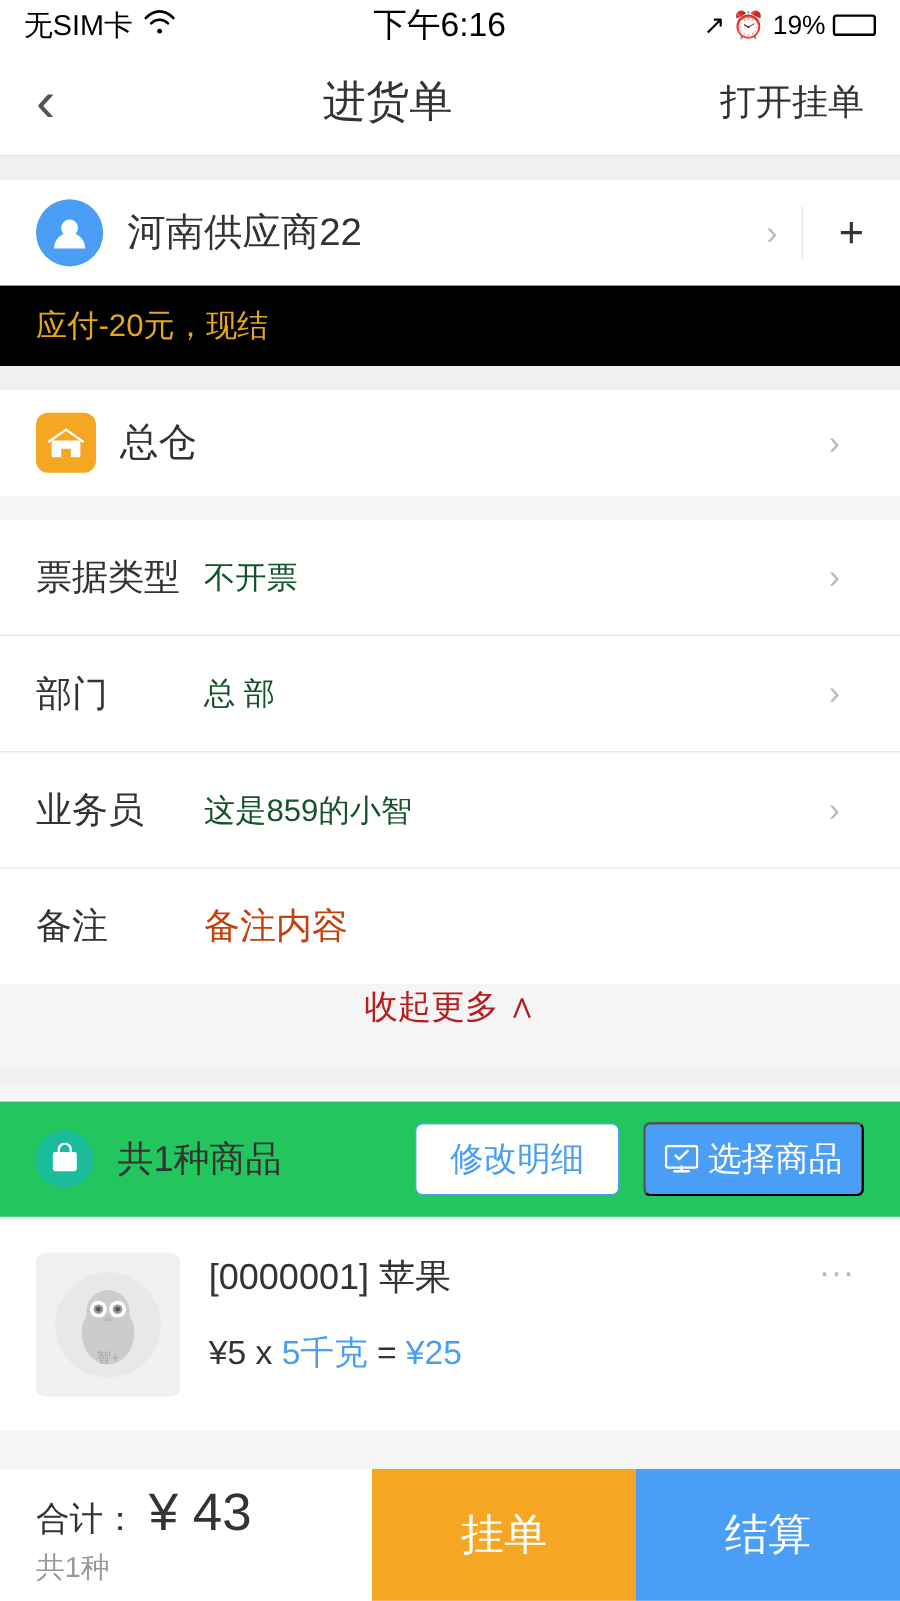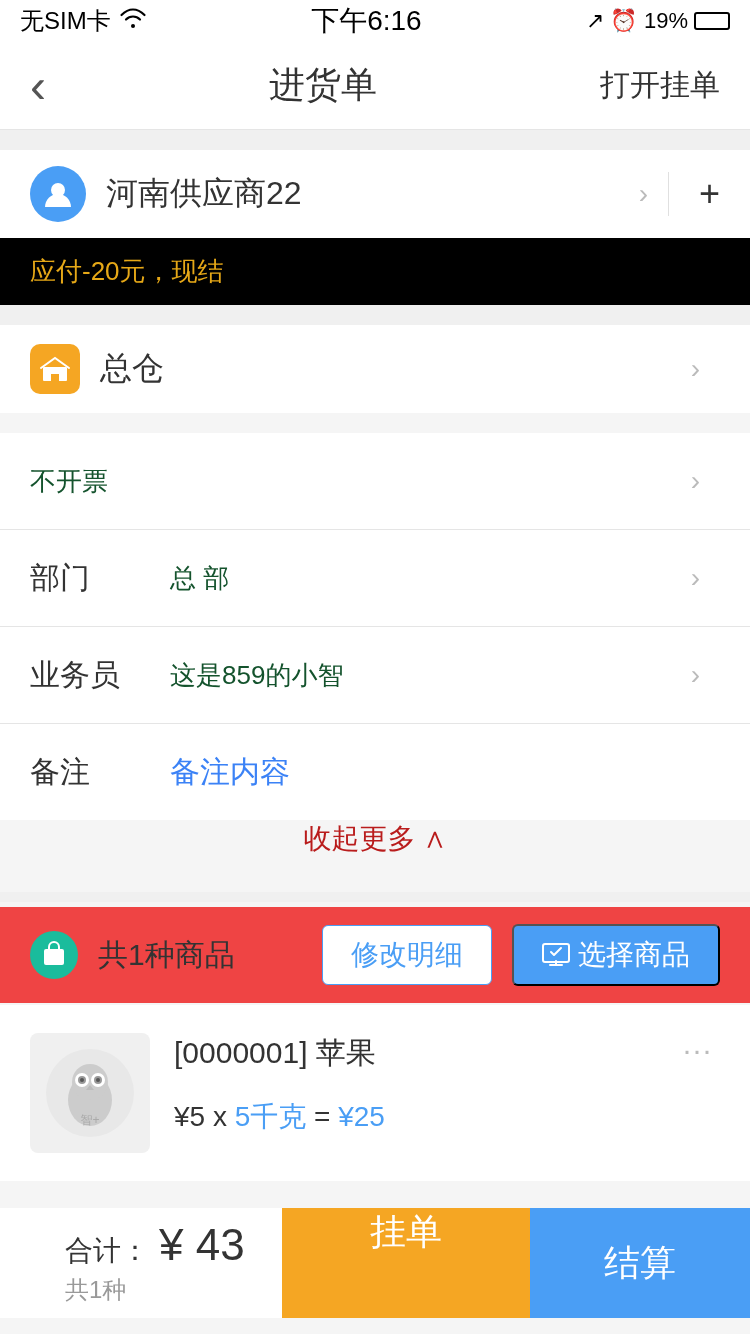--- a/index.html
+++ b/index.html
@@ -168,39 +168,39 @@
       flex-shrink: 0;
     }
     .form-value {
       flex: 1;
       font-size: 26px;
       color: #14532d;
     }
     .form-placeholder {
       flex: 1;
       font-size: 30px;
-      color: #3b82f6;
+      color: #c2410c;
     }
 
     
     .collapse-bar {
       background: #f5f5f5;
       height: 72px;
       display: flex;
       align-items: flex-start;
       justify-content: center;
       font-size: 28px;
       color: #b91c1c;
       cursor: pointer;
     }
 
     
     .product-header {
-      background: #ef4444;
-      margin-top: 5px;
+      background: #22c55e;
+      margin-top: 16px;
       display: flex;
       align-items: center;
       padding: 0 30px;
       height: 96px;
     }
     .product-header-icon {
       width: 48px; height: 48px;
       border-radius: 50%;
       background: #1abc9c;
       display: flex; align-items: center; justify-content: center;
@@ -217,21 +217,21 @@
       border-radius: 6px;
       padding: 10px 28px;
       font-size: 28px;
       color: #4a9ef5;
       background: #fff;
       margin-right: 20px;
       cursor: pointer;
     }
     .btn-select {
       border-radius: 6px;
-      padding: 10px 28px;
+      padding: 10px 16px;
       font-size: 28px;
       color: #fff;
       background: #4a9ef5;
       cursor: pointer;
       display: flex;
       align-items: center;
       gap: 8px;
     }
 
     
@@ -272,50 +272,49 @@
     .more-btn {
       color: #bbb;
       font-size: 30px;
       cursor: pointer;
       padding: 0 8px;
     }
 
     
     .bottom-bar {
       position: fixed;
-      bottom: 16px;
+      bottom: 0;
       left: 0;
       width: 750px;
       height: 110px;
       display: flex;
       background: #fff;
-      padding-left: 35px;
     }
     .bottom-total {
       flex: 1;
       display: flex;
       flex-direction: column;
       justify-content: center;
       padding-left: 30px;
     }
     .total-row {
       display: flex;
       align-items: baseline;
       gap: 10px;
     }
     .total-label { font-size: 28px; color: #333; }
     .total-amount { font-size: 44px; color: #333; font-weight: 500; }
     .total-sub { font-size: 24px; color: #999; margin-top: 4px; }
     .btn-hang {
-      width: 248px;
+      width: 220px;
       background: #f5a623;
       color: #fff;
       font-size: 36px;
       display: flex;
-      align-items: flex-start;
+      align-items: center;
       justify-content: center;
       cursor: pointer;
     }
     .btn-checkout {
       width: 220px;
       background: #4a9ef5;
       color: #fff;
       font-size: 36px;
       display: flex;
       align-items: center;
@@ -381,20 +380,21 @@
       <rect x="11" y="20" width="8" height="7" fill="#f5a623"></rect>
     </svg>
   </div>
   <span class="warehouse-name">总仓</span>
   <span class="chevron-right">›</span>
 </div>
 
 <div class="form-section">
 
   <div class="form-row">
+    <span class="form-label">票据类型</span>
     <span class="form-value">不开票</span>
     <span class="chevron-right">›</span>
   </div>
   <div class="divider-thin"></div>
 
   <div class="form-row">
     <span class="form-label">部门</span>
     <span class="form-value">总 部</span>
     <span class="chevron-right">›</span>
   </div>

